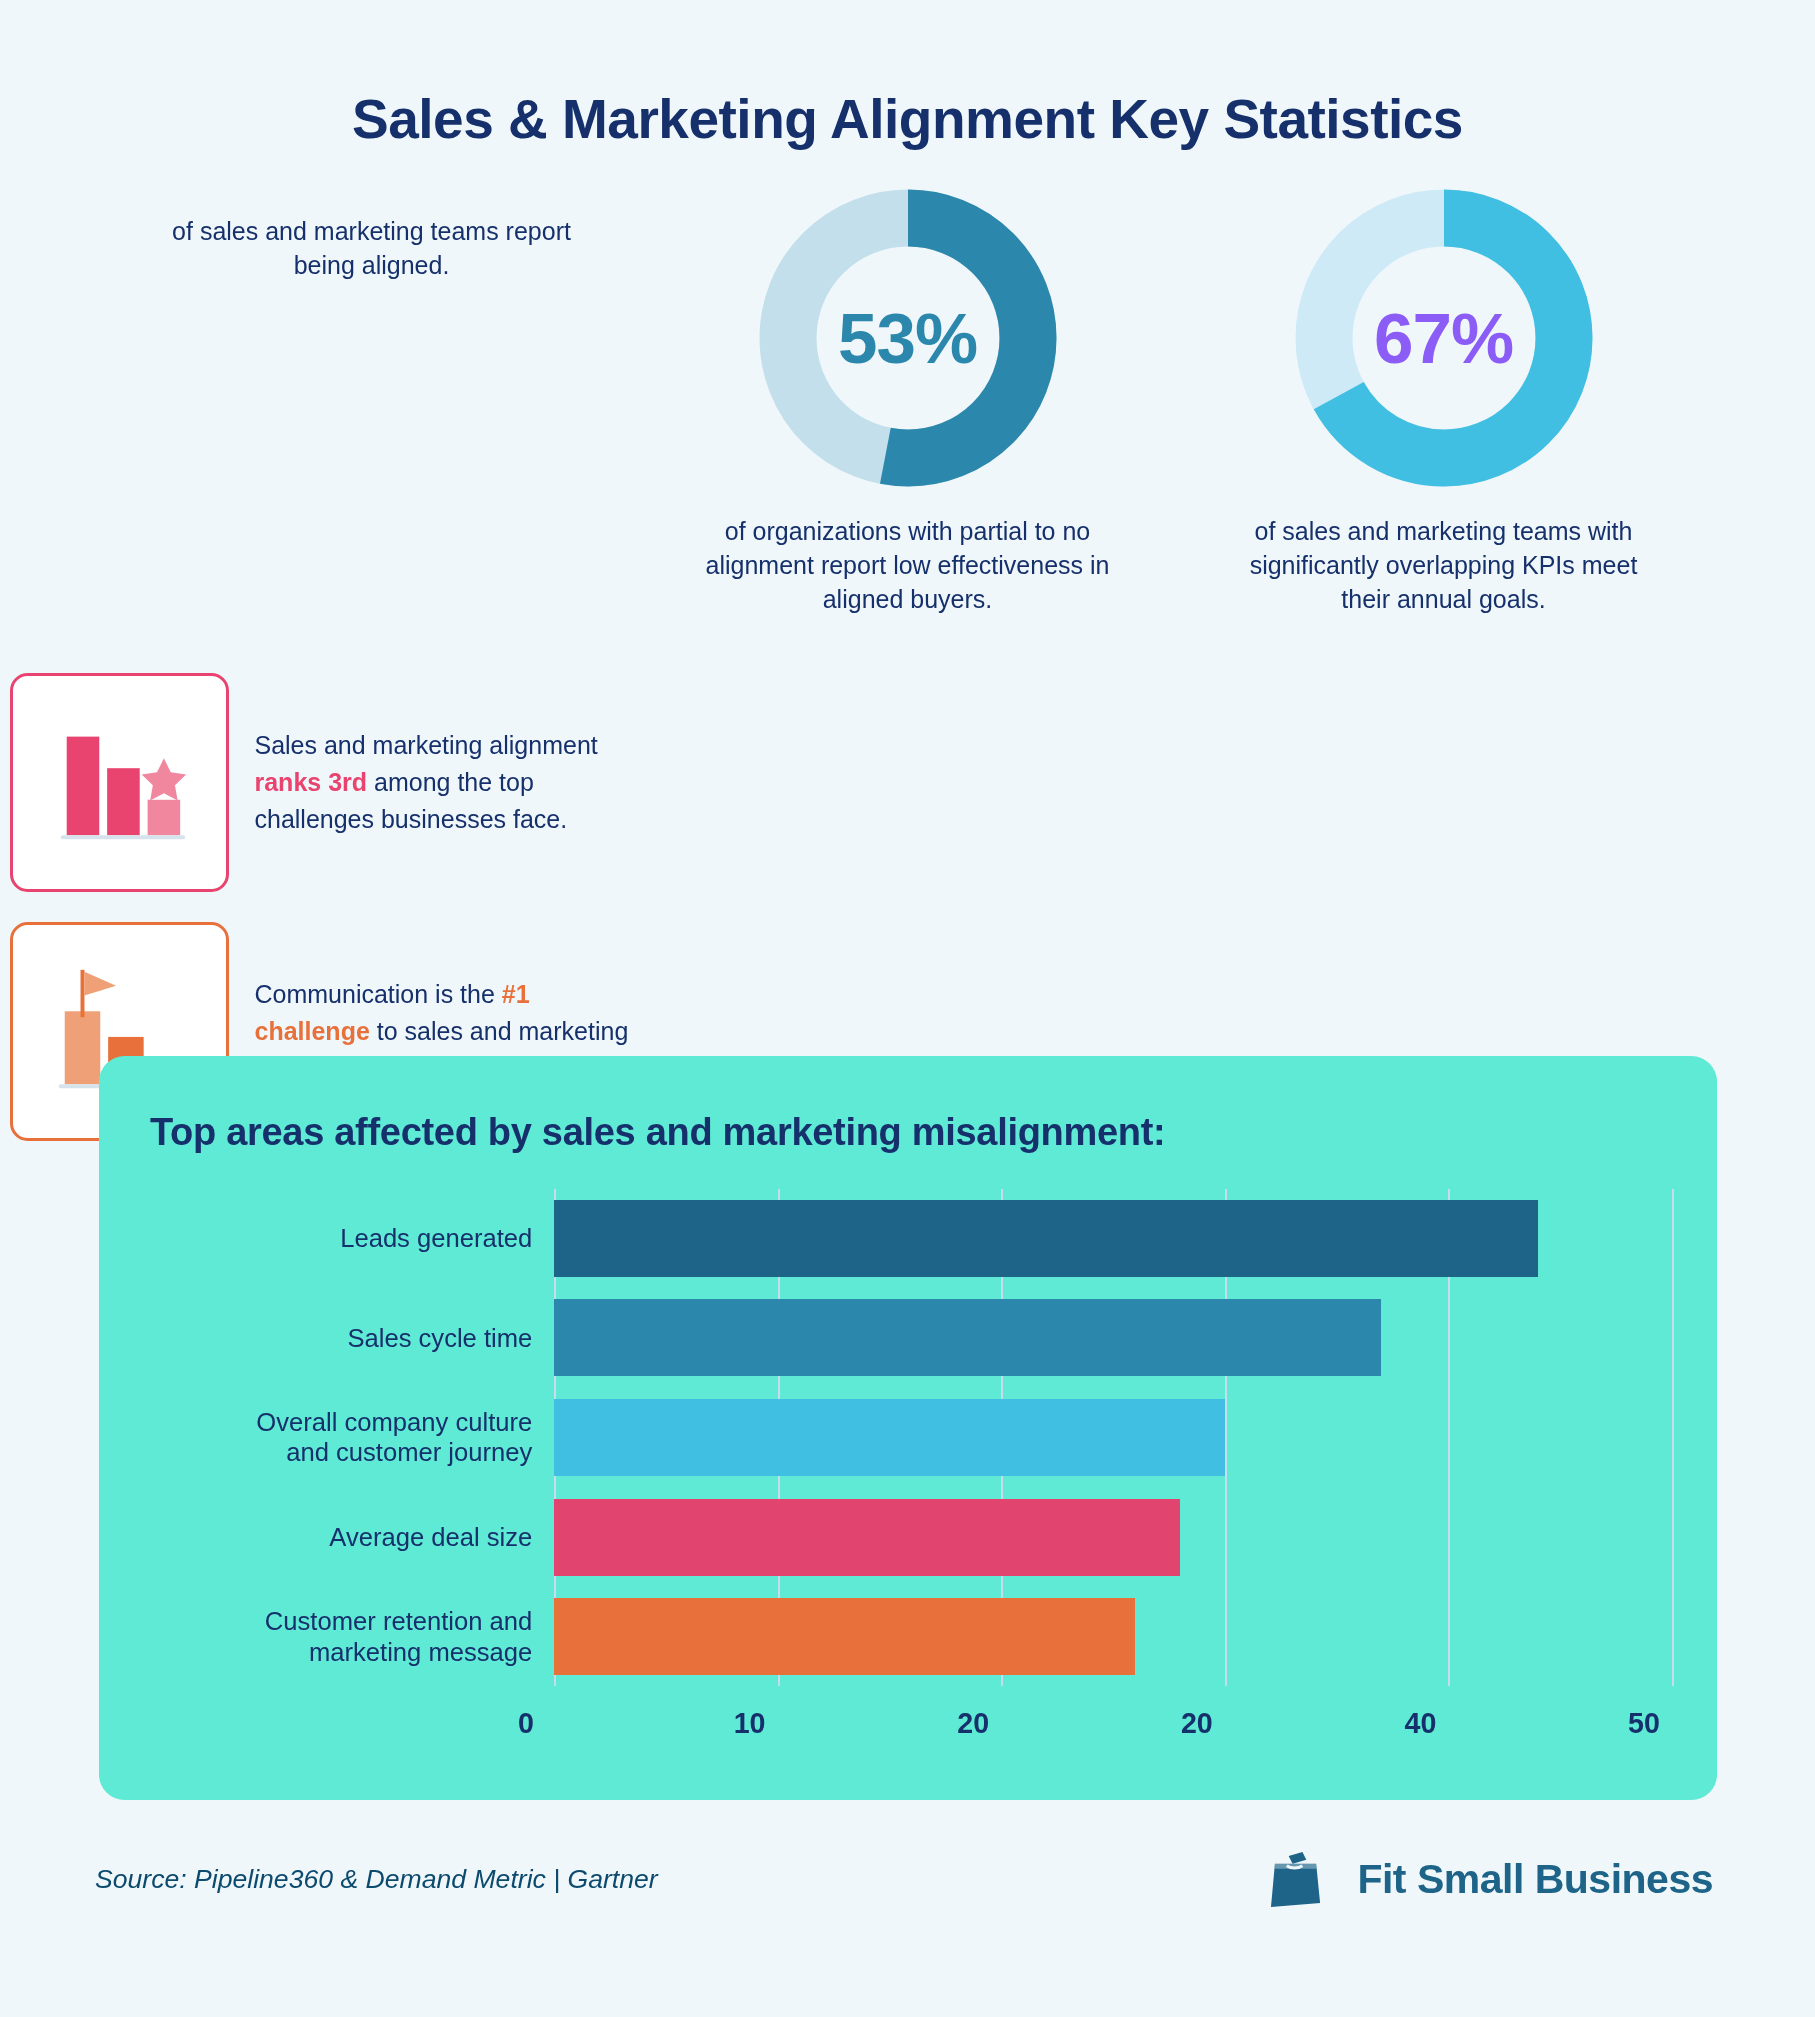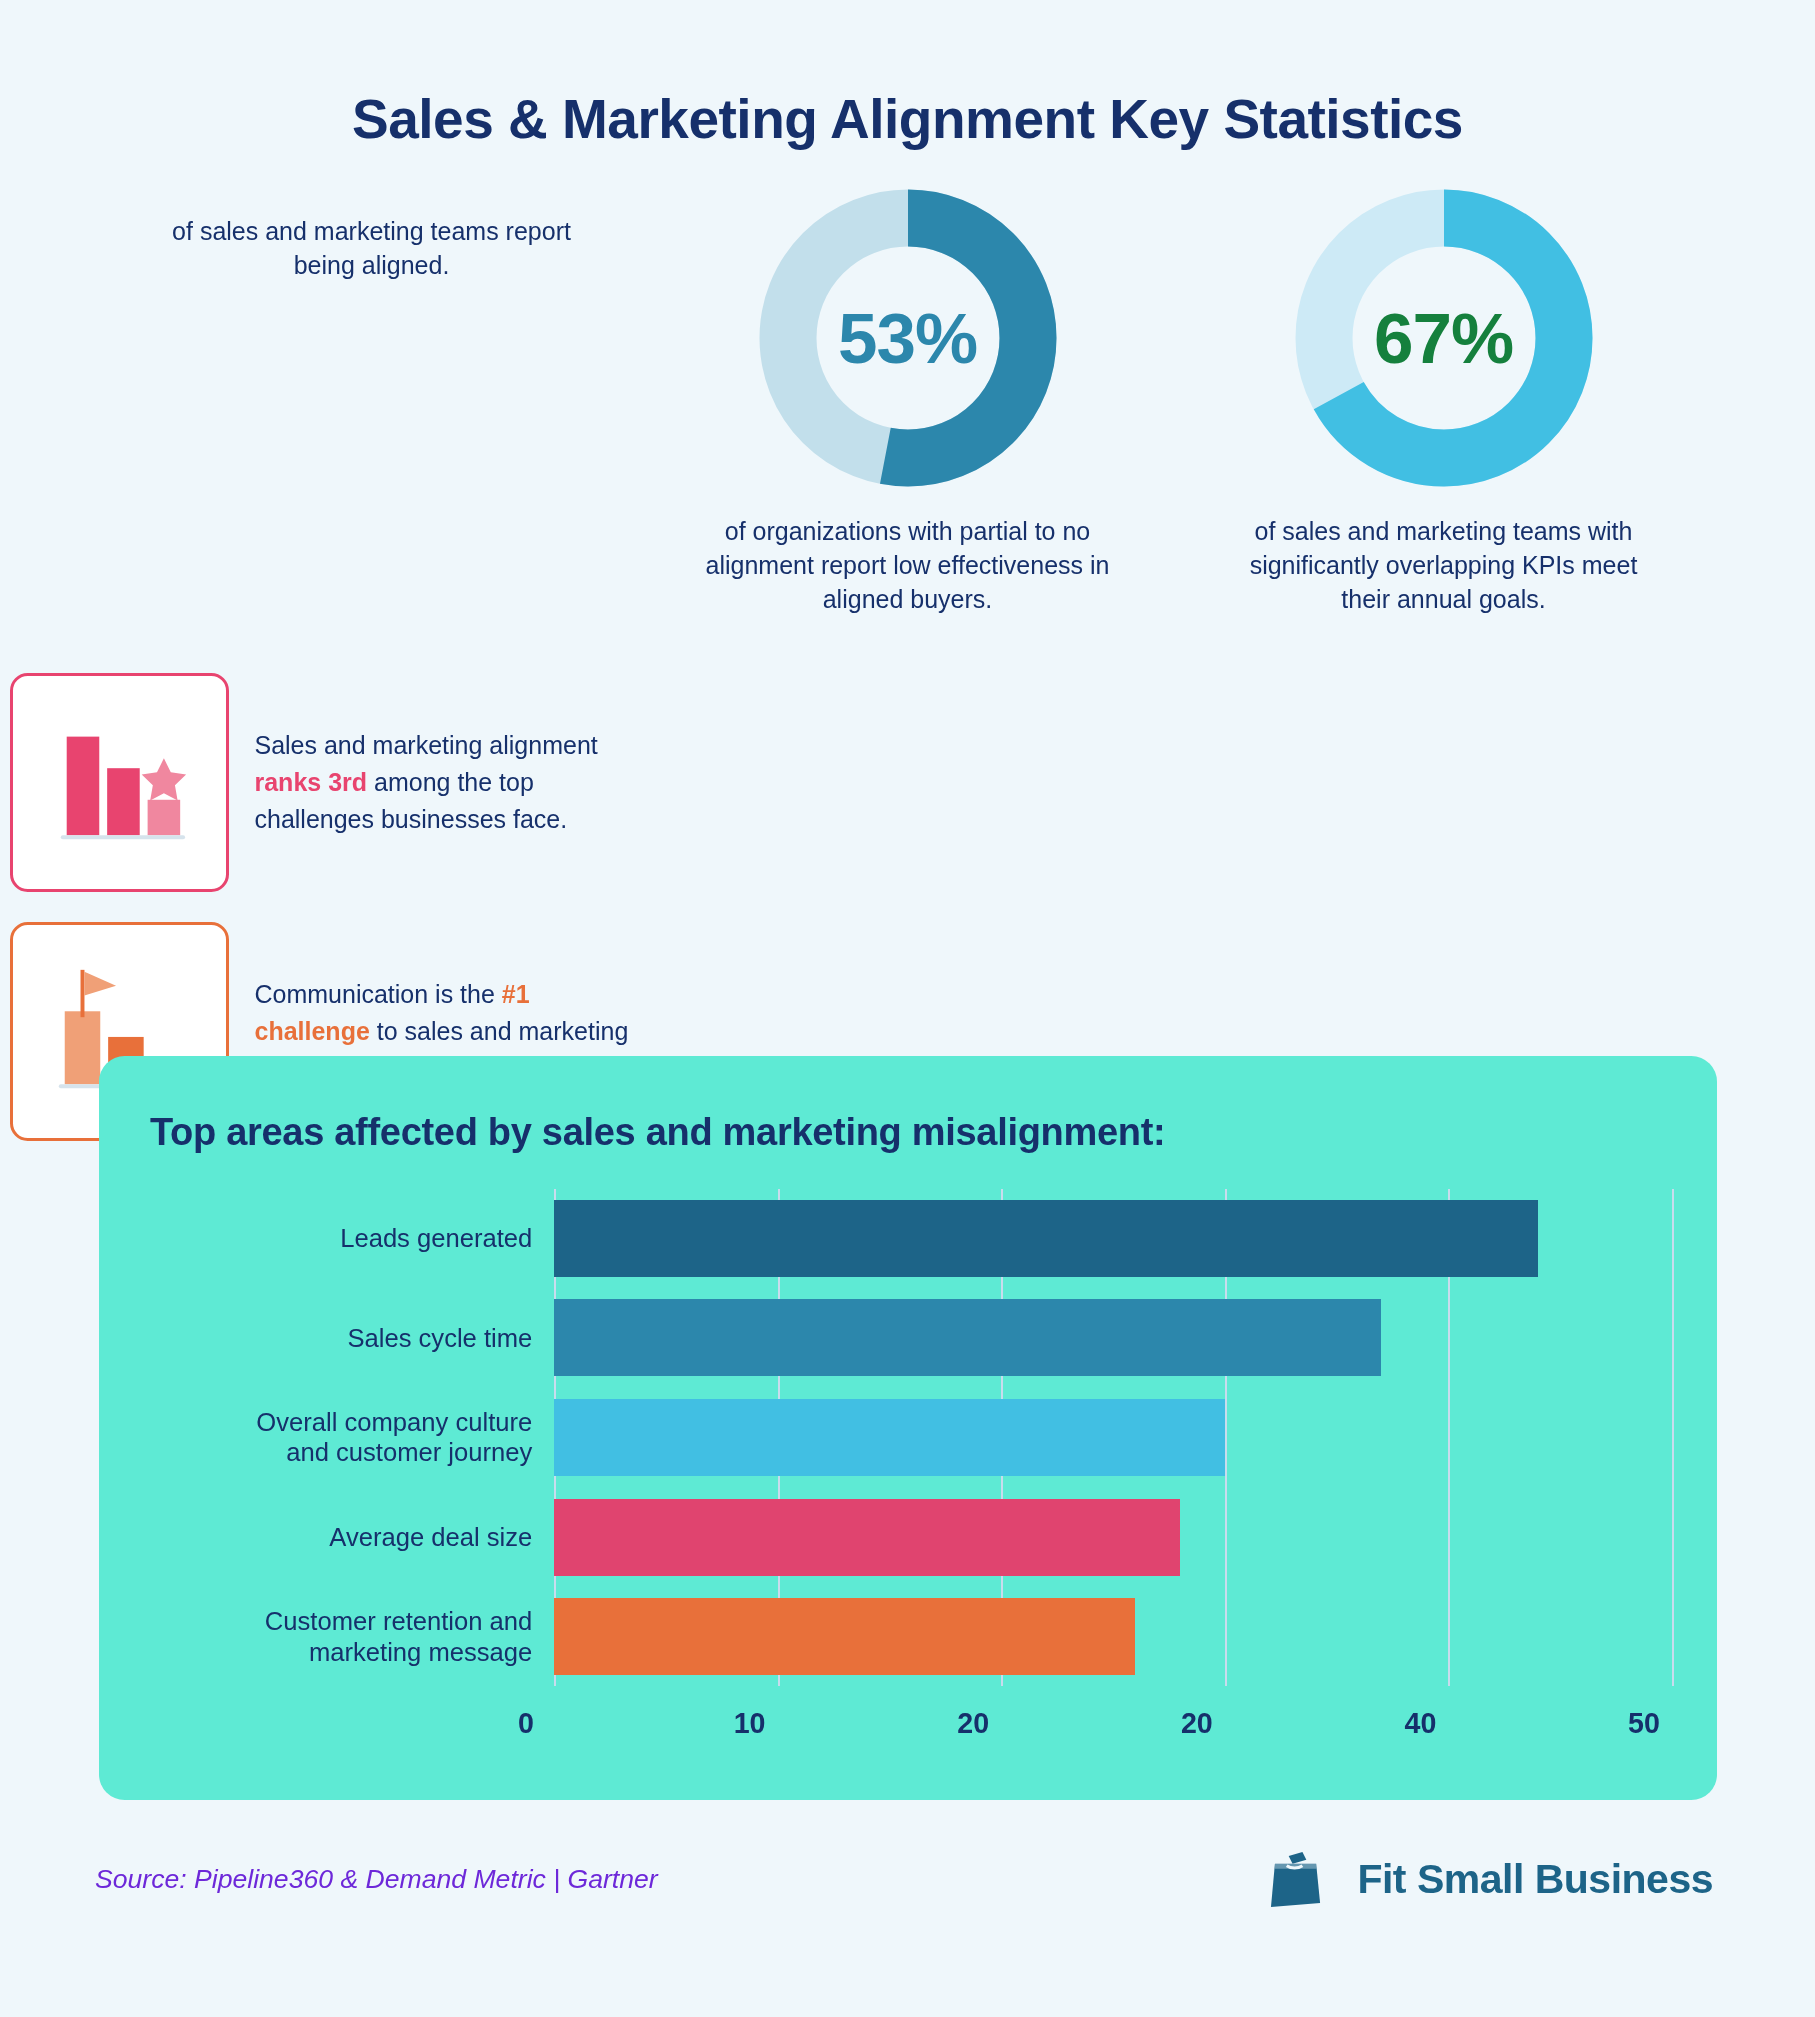--- a/index.html
+++ b/index.html
@@ -186,21 +186,21 @@
     top: 1852px;
     width: 1815px;
     display: flex;
     align-items: center;
     justify-content: space-between;
     padding: 0 102px 0 95px;
   }
   .source {
     font-size: 26.6px;
     font-style: italic;
-    color: #6d28d9;
+    color: #0c4a6e;
   }
   .logo {
     display: flex;
     align-items: center;
     gap: 29px;
   }
   .logo-text {
     font-size: 41px;
     font-weight: bold;
     color: #1d6488;
@@ -230,21 +230,21 @@
       </div>
       <div class="donut-caption">of organizations with partial to no alignment report low effectiveness in aligned buyers.</div>
     </div>
 
     <div class="donut-col">
       <div class="donut-wrap">
         <svg width="300" height="300" viewBox="0 0 100 100">
           <circle cx="50" cy="50" r="40" fill="none" stroke-width="19" stroke="#cdeaf6"></circle>
           <circle cx="50" cy="50" r="40" fill="none" stroke-width="19" stroke="#41bfe3" stroke-dasharray="168.3893662324129 251.32741228718345"></circle>
         </svg>
-        <div class="donut-value" style="color: #15803d;">67%</div>
+        <div class="donut-value" style="color: #8b5cf6;">67%</div>
       </div>
       <div class="donut-caption">of sales and marketing teams with significantly overlapping KPIs meet their annual goals.</div>
     </div>
 
   </div>
 
   <div class="callout-row">
 
     <div class="callout">
       <div class="callout-box pink">

